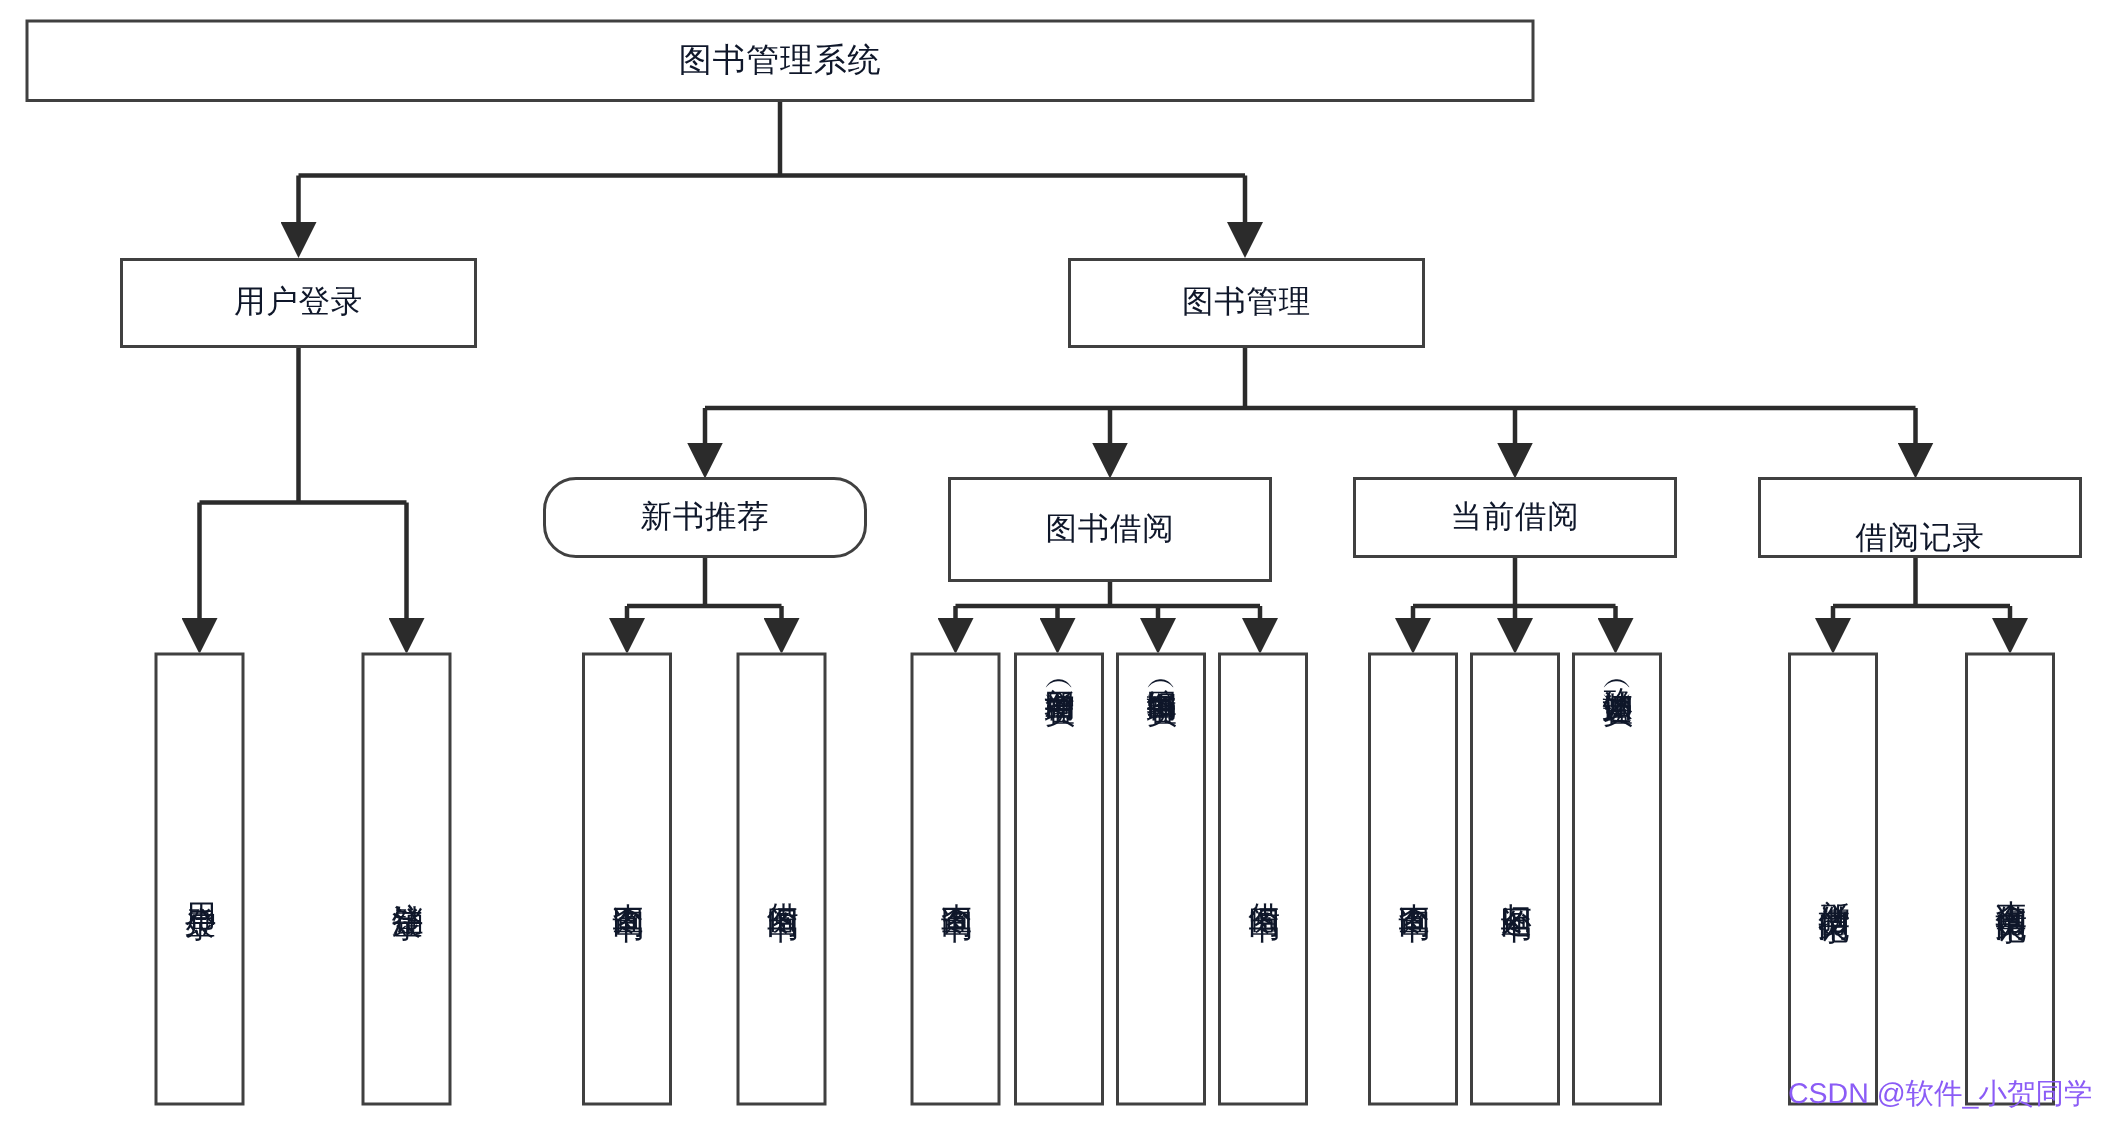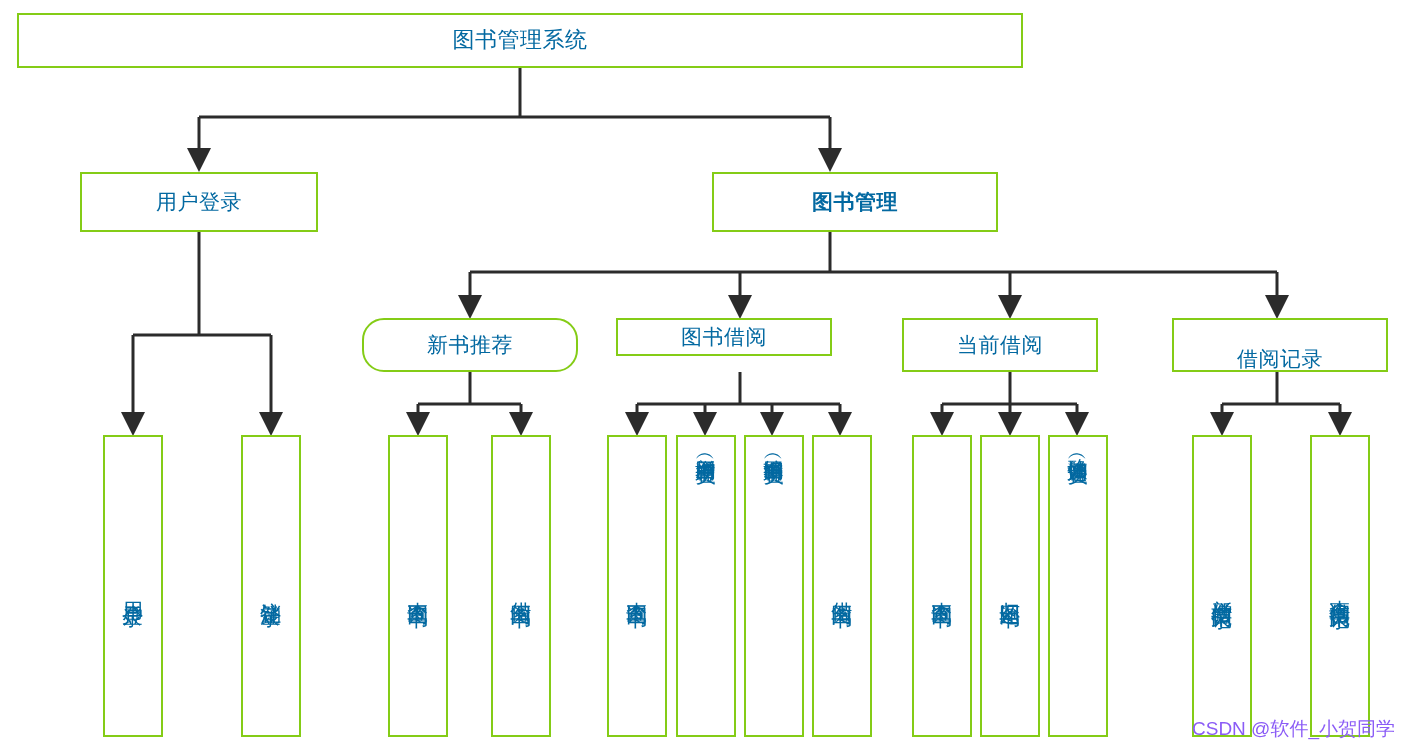--- a/index.html
+++ b/index.html
@@ -23,25 +23,25 @@
     left: 0;
     top: 0;
     width: 1405px;
     height: 747px;
     pointer-events: none;
   }
   .node {
     position: absolute;
     box-sizing: border-box;
     background: #ffffff;
-    border: 2px solid #84cc16;
+    border: 2px solid #404040;
     display: flex;
     align-items: center;
     justify-content: center;
-    color: #0369a1;
+    color: #0f172a;
     z-index: 2;
   }
   .node .label {
     display: block;
     text-align: center;
     letter-spacing: 0.5px;
   }
   
   .node.horiz .label {
     font-size: 21px;
@@ -138,33 +138,33 @@
   </svg>
 
   <div class="node horiz root" style="left:17px; top:13px; width:1006px; height:55px;">
     <span class="label">图书管理系统</span>
   </div>
 
   <div class="node horiz" style="left:80px; top:172px; width:238px; height:60px;">
     <span class="label">用户登录</span>
   </div>
 
-  <div class="node horiz" style="left:712px; top:172px; width:286px; height:60px;font-weight:bold;">
+  <div class="node horiz" style="left:712px; top:172px; width:238px; height:60px;">
     <span class="label">图书管理</span>
   </div>
 
   <div class="node horiz" style="left:362px; top:318px; width:216px; height:54px;border-radius:22px;">
     <span class="label">新书推荐</span>
   </div>
 
-  <div class="node horiz" style="left:616px; top:318px; width:216px; height:38px;">
+  <div class="node horiz" style="left:632px; top:318px; width:216px; height:70px;">
     <span class="label">图书借阅</span>
   </div>
 
-  <div class="node horiz" style="left:902px; top:318px; width:196px; height:54px;">
+  <div class="node horiz" style="left:902px; top:318px; width:216px; height:54px;">
     <span class="label">当前借阅</span>
   </div>
 
   <div class="node horiz" style="left:1172px; top:318px; width:216px; height:54px;align-items:flex-end;">
     <span class="label">借阅记录</span>
   </div>
 
   <div class="node vert" style="left:103px; top:435px; width:60px; height:302px;">
     <span class="label">用户登录</span>
   </div>

